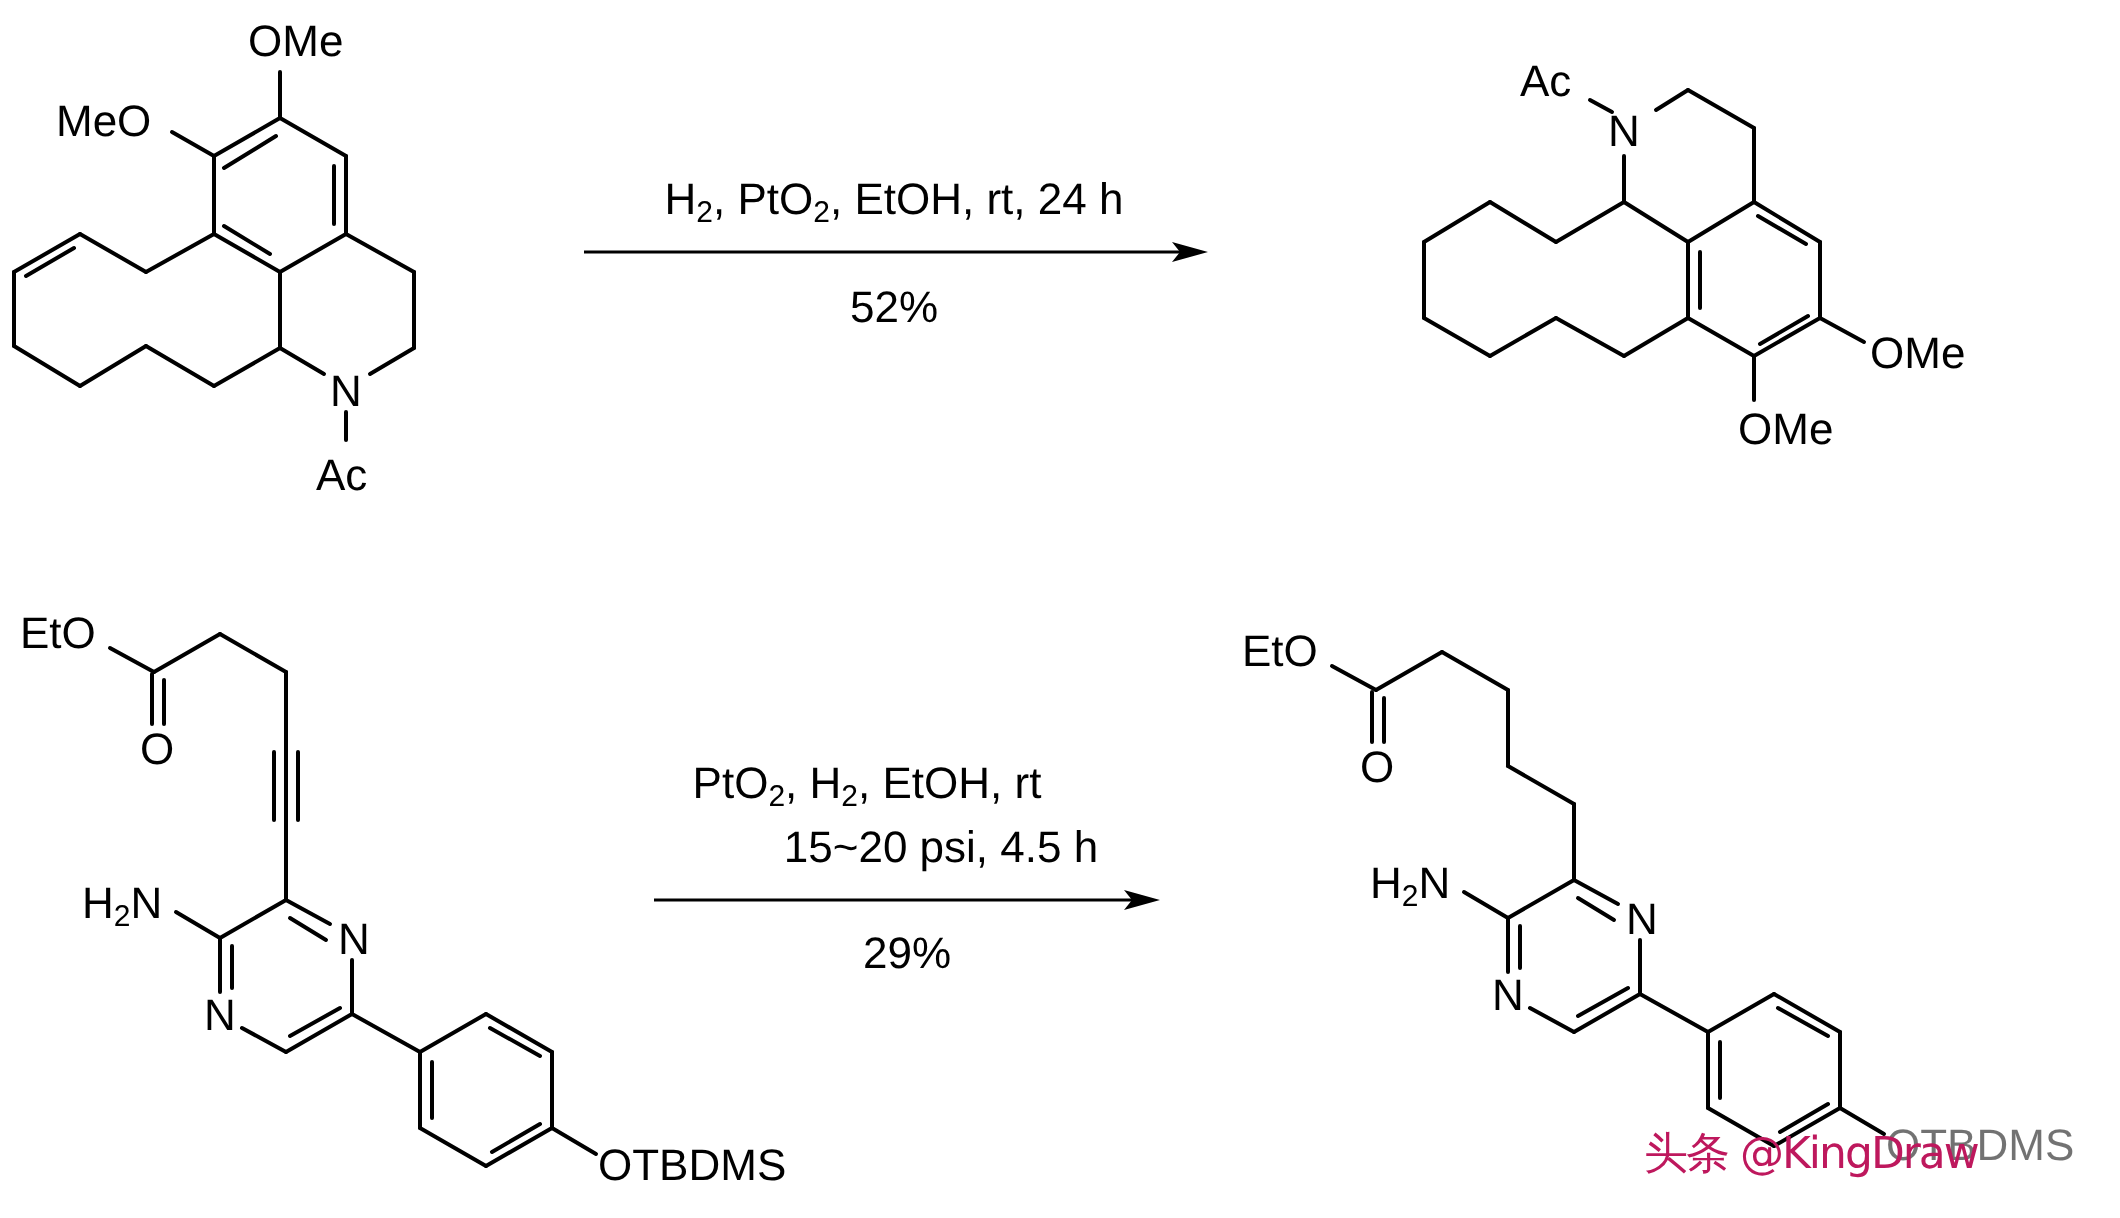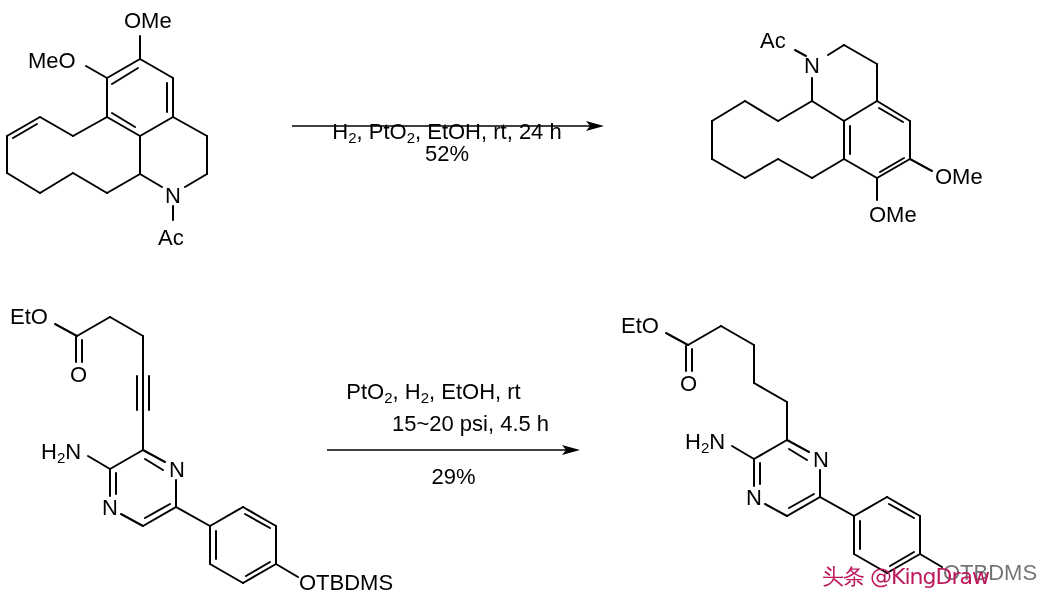--- a/index.html
+++ b/index.html
@@ -182,21 +182,21 @@
     <line x1="914" y1="552" x2="890" y2="566"></line>
     <line x1="920" y1="554" x2="942" y2="567"></line>
   </g>
 </svg>
 
 <div class="lbl" style="left:124px; top:10px;">OMe</div>
 <div class="lbl" style="left:28px; top:50px;text-align:center;">MeO</div>
 <div class="lbl" style="left:165px; top:185px;">N</div>
 <div class="lbl" style="left:158px; top:227px;">Ac</div>
 
-<div class="cond" style="left:292px; top:88px; width:310px;margin-top:32px;">
+<div class="cond" style="left:292px; top:88px; width:310px;">
   <span>H</span><sub>2</sub><span>, PtO</span><sub>2</sub><span>, EtOH, rt, 24 h</span>
 </div>
 <div class="cond" style="left:292px; top:142px; width:310px;">52%</div>
 
 <div class="lbl" style="left:760px; top:30px;">Ac</div>
 <div class="lbl" style="left:804px; top:55px;">N</div>
 <div class="lbl" style="left:935px; top:166px;">OMe</div>
 <div class="lbl" style="left:869px; top:204px;">OMe</div>
 
 <div class="lbl" style="left:10px; top:306px;">EtO</div>

